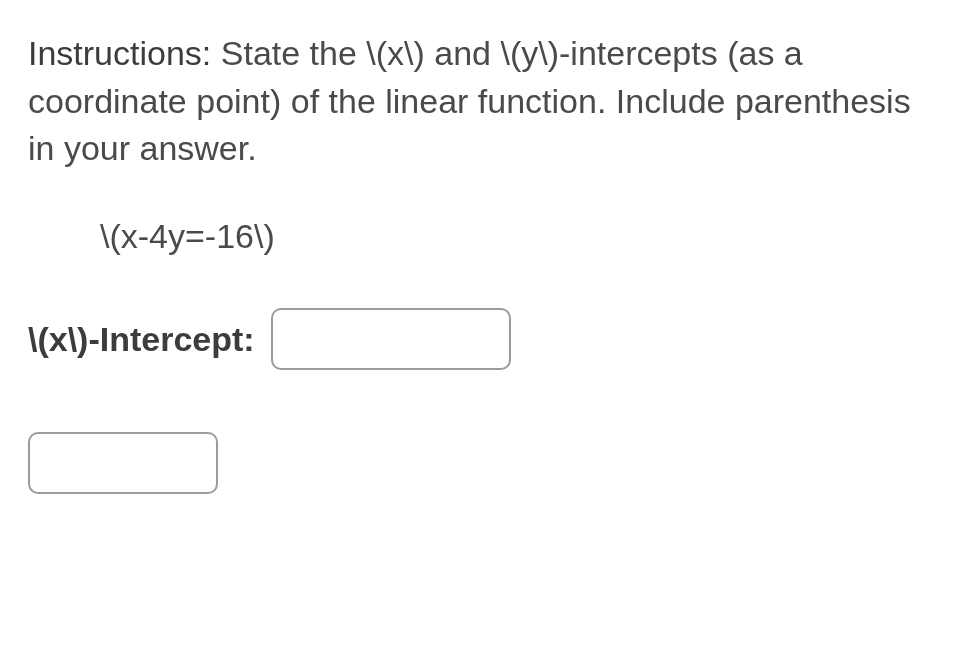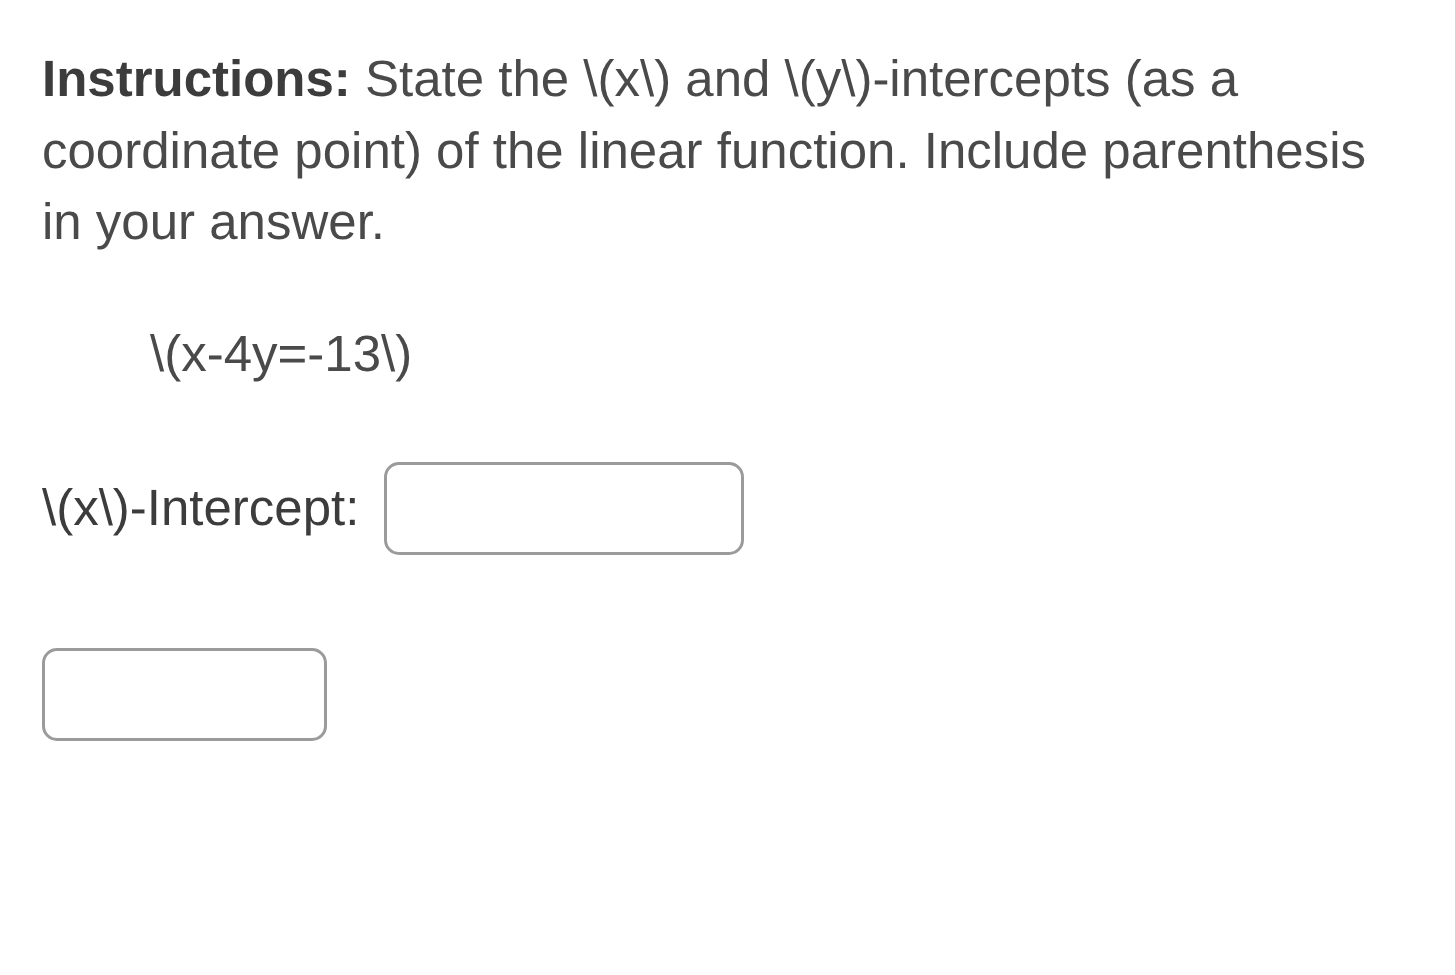--- a/index.html
+++ b/index.html
@@ -14,39 +14,39 @@
       background: #ffffff;
       color: #4a4a4a;
       padding: 30px 28px;
       font-size: 34px;
       line-height: 1.4;
     }
     .instructions {
       margin-bottom: 40px;
     }
     .instructions .label {
-      font-weight: bold;
+      font-weight: normal;
       color: #3c3c3c;
     }
     .instructions .text {
       color: #4a4a4a;
     }
     .equation {
       margin-left: 72px;
       margin-bottom: 48px;
       font-size: 34px;
       color: #4a4a4a;
     }
     .field-row {
       display: flex;
       align-items: center;
       margin-bottom: 62px;
     }
     .field-label {
-      font-weight: normal;
+      font-weight: bold;
       color: #3c3c3c;
       font-size: 34px;
       margin-right: 16px;
     }
     .answer-input {
       height: 62px;
       border: 2px solid #9b9b9b;
       border-radius: 10px;
       font-size: 28px;
       padding: 4px 10px;
@@ -60,21 +60,21 @@
       width: 190px;
     }
   </style>
 </head>
 <body>
 
 <div class="instructions">
   <span class="label">Instructions:</span><span class="text"> State the \(x\) and \(y\)-intercepts (as a coordinate point) of the linear function. Include parenthesis in your answer.</span>
 </div>
 
-<div class="equation">\(x-4y=-13\)</div>
+<div class="equation">\(x-4y=-16\)</div>
 
 <div class="field-row">
   <span class="field-label">\(x\)-Intercept:</span>
   <input type="text" class="answer-input x-input" value="" style="">
 </div>
 
 <div class="field-row">
   <input type="text" class="answer-input y-input" value="" style="">
 </div>
 

